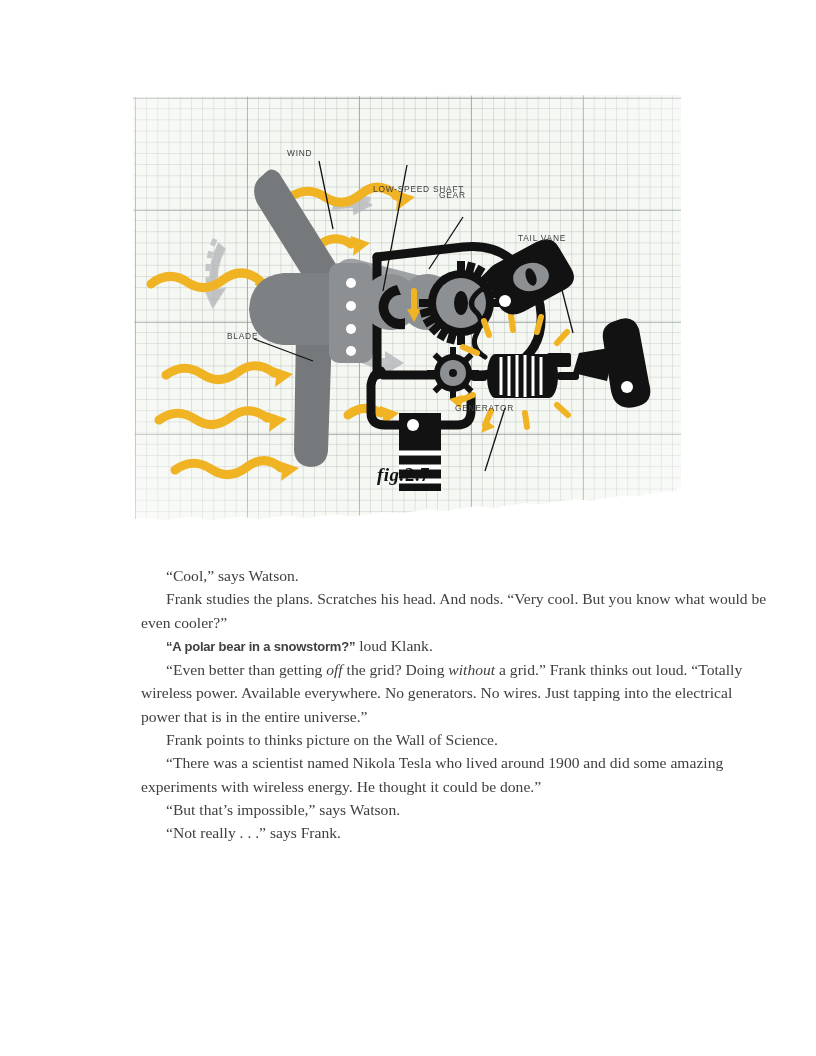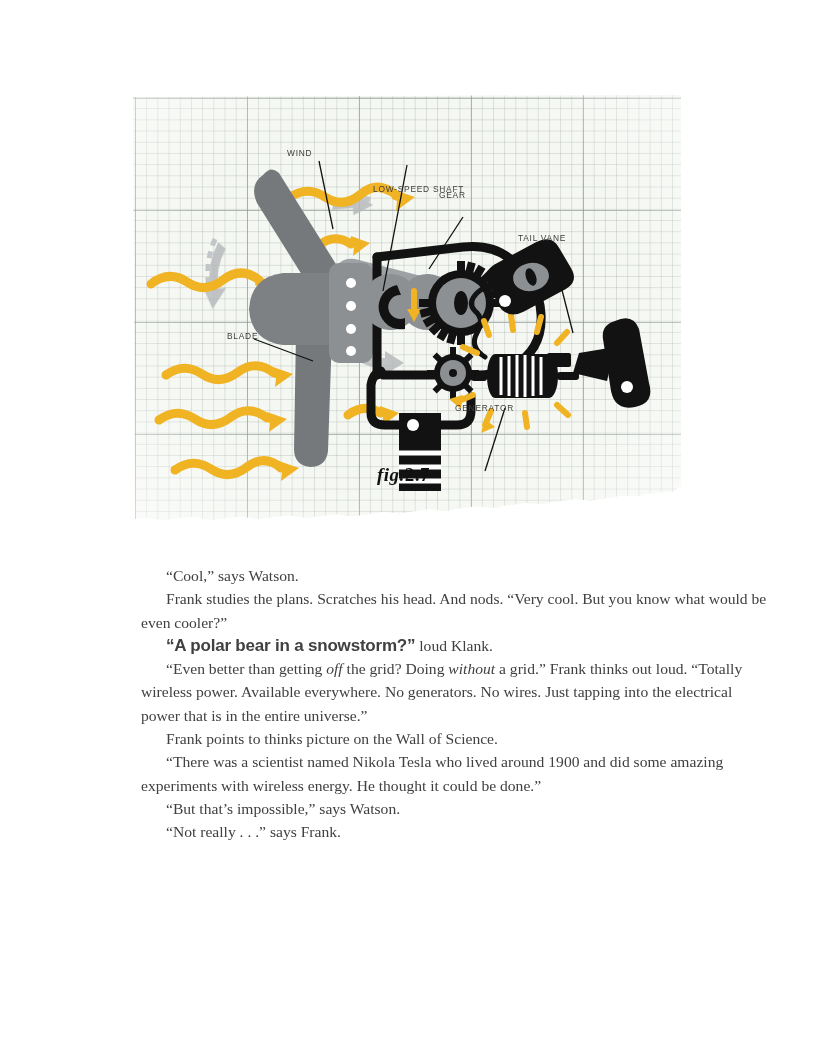--- a/index.html
+++ b/index.html
@@ -99,21 +99,21 @@
     color: #404040;
     margin-left: 46px;
   }
   #body-text p {
     margin: 0;
     text-indent: 25px;
   }
   .shout {
     font-family: "Liberation Sans", sans-serif;
     font-weight: bold;
-    font-size: 17px;
+    font-size: 13px;
     letter-spacing: -0.2px;
   }
   em { font-style: italic; text-align: center; }
 </style>
 </head>
 <body>
 
 <div id="figure-block">
 
   <svg width="0" height="0" style="position:absolute">

